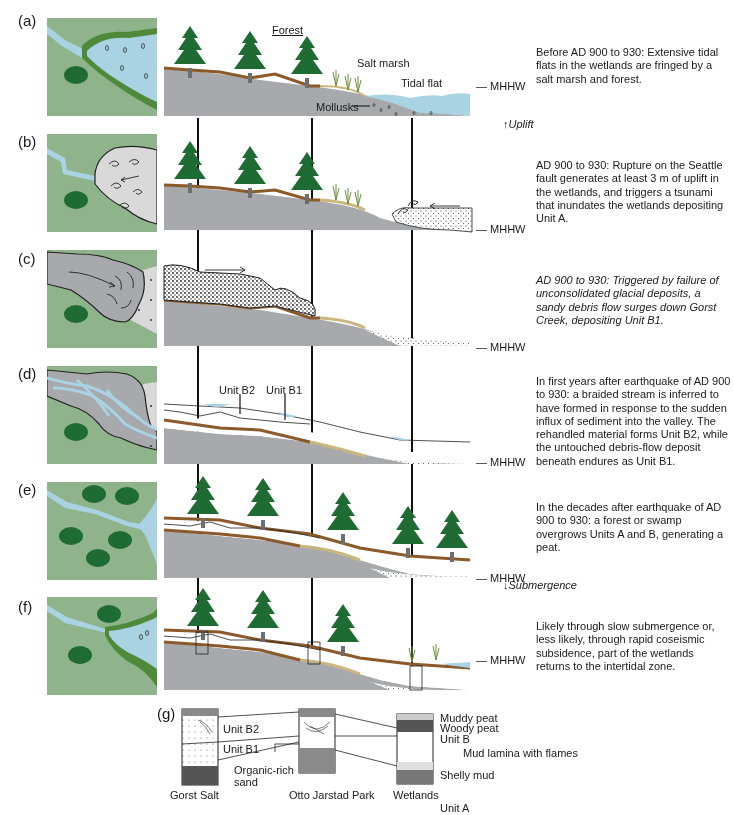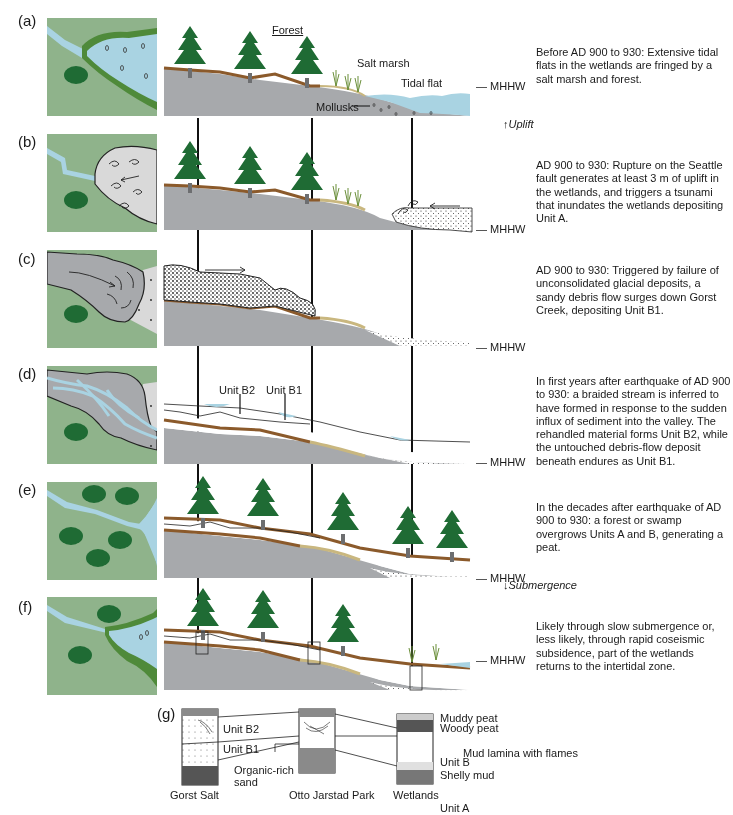--- a/index.html
+++ b/index.html
@@ -277,21 +277,21 @@
 <div class="mhhw" style="top:341px;">— <span>MHHW</span></div>
 <div class="mhhw" style="top:456px;">— <span>MHHW</span></div>
 <div class="mhhw" style="top:572px;">— <span>MHHW</span></div>
 <div class="mhhw" style="top:654px;">— <span>MHHW</span></div>
 
 <div class="desc" style="top:18px;">Before AD 900 to 930: Extensive tidal flats in the wetlands are fringed by a salt marsh and forest.</div>
 <div class="arrow-note" style="top:118px;">
   <span style="font-style:normal;font-weight:bold;">↑</span><span>Uplift</span>
 </div>
 <div class="desc" style="top:131px;">AD 900 to 930: Rupture on the Seattle fault generates at least 3 m of uplift in the wetlands, and triggers a tsunami that inundates the wetlands depositing Unit A.</div>
-<div class="desc" style="top:236px;">AD 900 to 930: Triggered by failure of unconsolidated glacial deposits, a sandy debris flow surges down Gorst Creek, depositing Unit B1.</div>
+<div class="desc" style="top:246px;font-style:italic;">AD 900 to 930: Triggered by failure of unconsolidated glacial deposits, a sandy debris flow surges down Gorst Creek, depositing Unit B1.</div>
 <div class="desc" style="top:347px;">In first years after earthquake of AD 900 to 930: a braided stream is inferred to have formed in response to the sudden influx of sediment into the valley.  The rehandled material forms Unit B2, while the untouched debris-flow deposit beneath endures as Unit B1.</div>
 <div class="desc" style="top:473px;">In the decades after earthquake of AD 900 to 930: a forest or swamp overgrows Units A and B, generating a peat.</div>
 <div class="arrow-note" style="top:579px;">
   <span style="font-style:normal;font-weight:bold;">↓</span><span>Submergence</span>
 </div>
 <div class="desc" style="top:592px;">Likely through slow submergence or, less likely, through rapid coseismic subsidence, part of the wetlands returns to the intertidal zone.</div>
 
 <div class="plabel" style="left:157px;top:705px;">(g)</div>
 <svg width="300" height="95" viewBox="0 0 300 95" style="position:absolute;left:170px;top:700px;">
 
@@ -334,20 +334,20 @@
     </pattern>
   </defs>
 </svg>
 
 <div class="tag" style="left:223px;top:723px;">Unit B2</div>
 <div class="tag" style="left:223px;top:743px;">Unit B1</div>
 <div class="tag" style="left:234px;top:764px;width:70px;line-height:12px;">Organic-rich sand</div>
 
 <div class="tag" style="left:440px;top:712px;line-height:12px;">Muddy peat</div>
 <div class="tag" style="left:440px;top:722px;line-height:12px;">Woody peat</div>
-<div class="tag" style="left:440px;top:756px;line-height:12px;">Unit B</div>
+<div class="tag" style="left:440px;top:733px;line-height:12px;">Unit B</div>
 <div class="tag" style="left:447px;top:747px;line-height:12px;margin-left:16px;">Mud lamina with flames</div>
 <div class="tag" style="left:440px;top:802px;line-height:12px;">Unit A</div>
 <div class="tag" style="left:440px;top:769px;line-height:12px;">Shelly mud</div>
 
 <div class="tag" style="left:170px;top:789px;">Gorst Salt</div>
 <div class="tag" style="left:289px;top:789px;">Otto Jarstad Park</div>
 <div class="tag" style="left:393px;top:789px;">Wetlands</div>
 
 </body></html>

